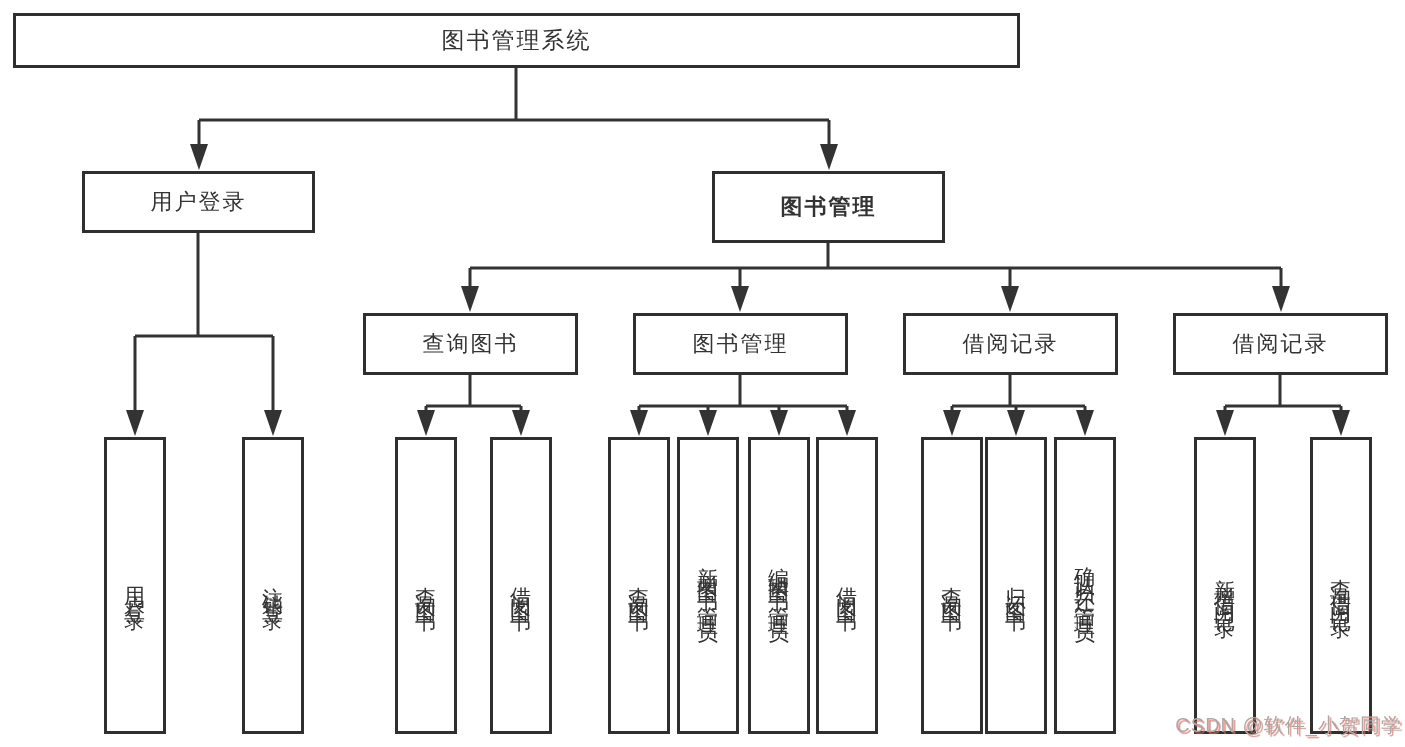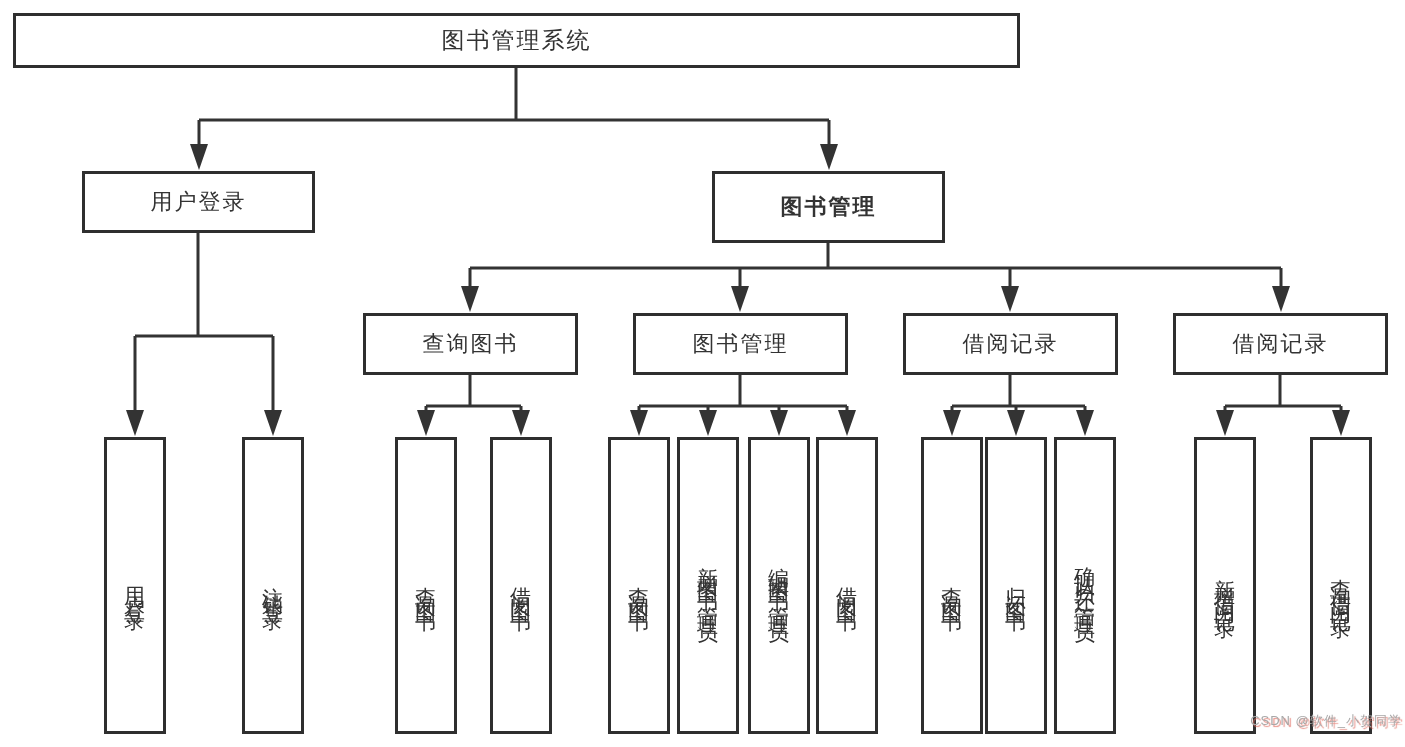--- a/index.html
+++ b/index.html
@@ -49,21 +49,21 @@
   .vbox span {
     writing-mode: vertical-rl;
     text-orientation: mixed;
     letter-spacing: 8px;
     line-height: 1;
   }
   #watermark {
     position: absolute;
     right: 3px;
     top: 712px;
-    font-size: 13px;
+    font-size: 20px;
     letter-spacing: 1px;
     color: #a8a8a8;
     text-shadow: 2px 2px 1px rgba(224, 106, 94, 0.75);
     white-space: nowrap;
     z-index: 5;
   }
 </style>
 </head>
 <body>
 

